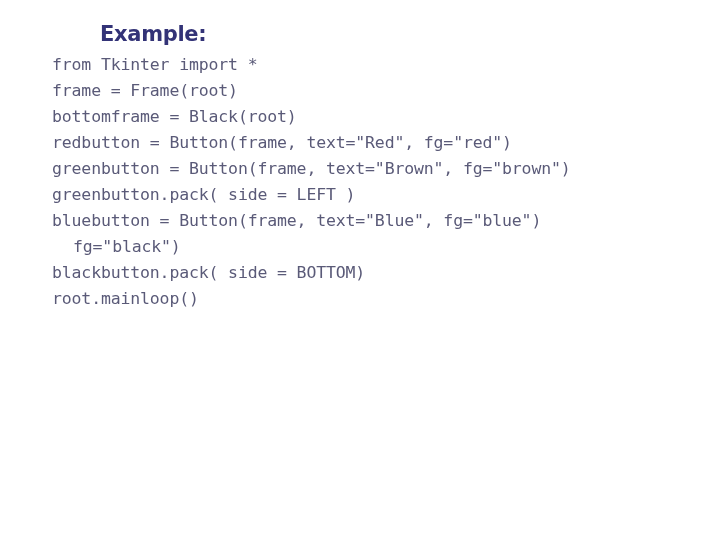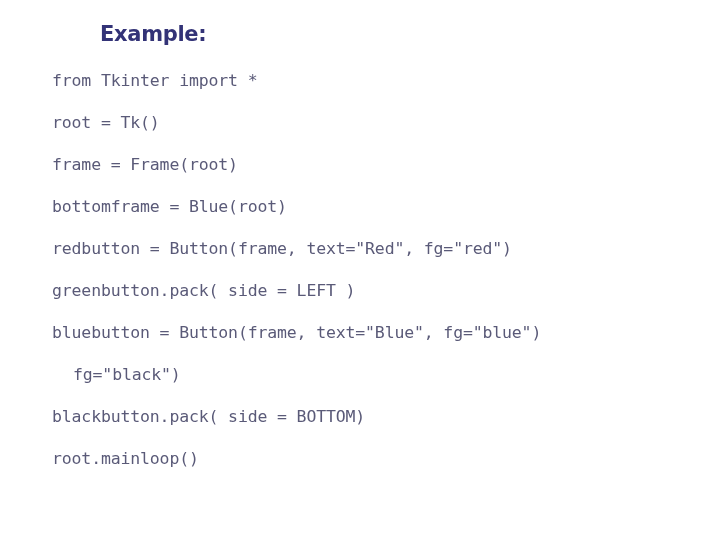--- a/index.html
+++ b/index.html
@@ -40,39 +40,38 @@
     width: 640px;
   }
   .code-line {
     font-family: "DejaVu Sans Mono", "Liberation Mono", monospace;
     font-size: 16.5px;
     line-height: 26px;
     height: 26px;
     color: #5a5a78;
     white-space: pre;
     letter-spacing: -0.15px;
-    margin-top: 16px;
   }
   .code-line.indent {
     padding-left: 21px;
   }
 </style>
 </head>
 <body>
 
 <div class="slide">
 
   <div class="heading">Example:</div>
 
   <div class="code-block">
       <div class="code-line">from Tkinter import *</div>
-      <div class="code-line">root = Tk()</div>
       <div class="code-line">frame = Frame(root)</div>
-      <div class="code-line">bottomframe = Blue(root)</div>
+      <div class="code-line">bottomframe = Black(root)</div>
       <div class="code-line">redbutton = Button(frame, text="Red", fg="red")</div>
+      <div class="code-line">greenbutton = Button(frame, text="Brown", fg="brown")</div>
       <div class="code-line">greenbutton.pack( side = LEFT )</div>
       <div class="code-line">bluebutton = Button(frame, text="Blue", fg="blue")</div>
       <div class="code-line indent">fg="black")</div>
       <div class="code-line">blackbutton.pack( side = BOTTOM)</div>
       <div class="code-line">root.mainloop()</div>
     </div>
 
 </div>
 
 </body></html>

